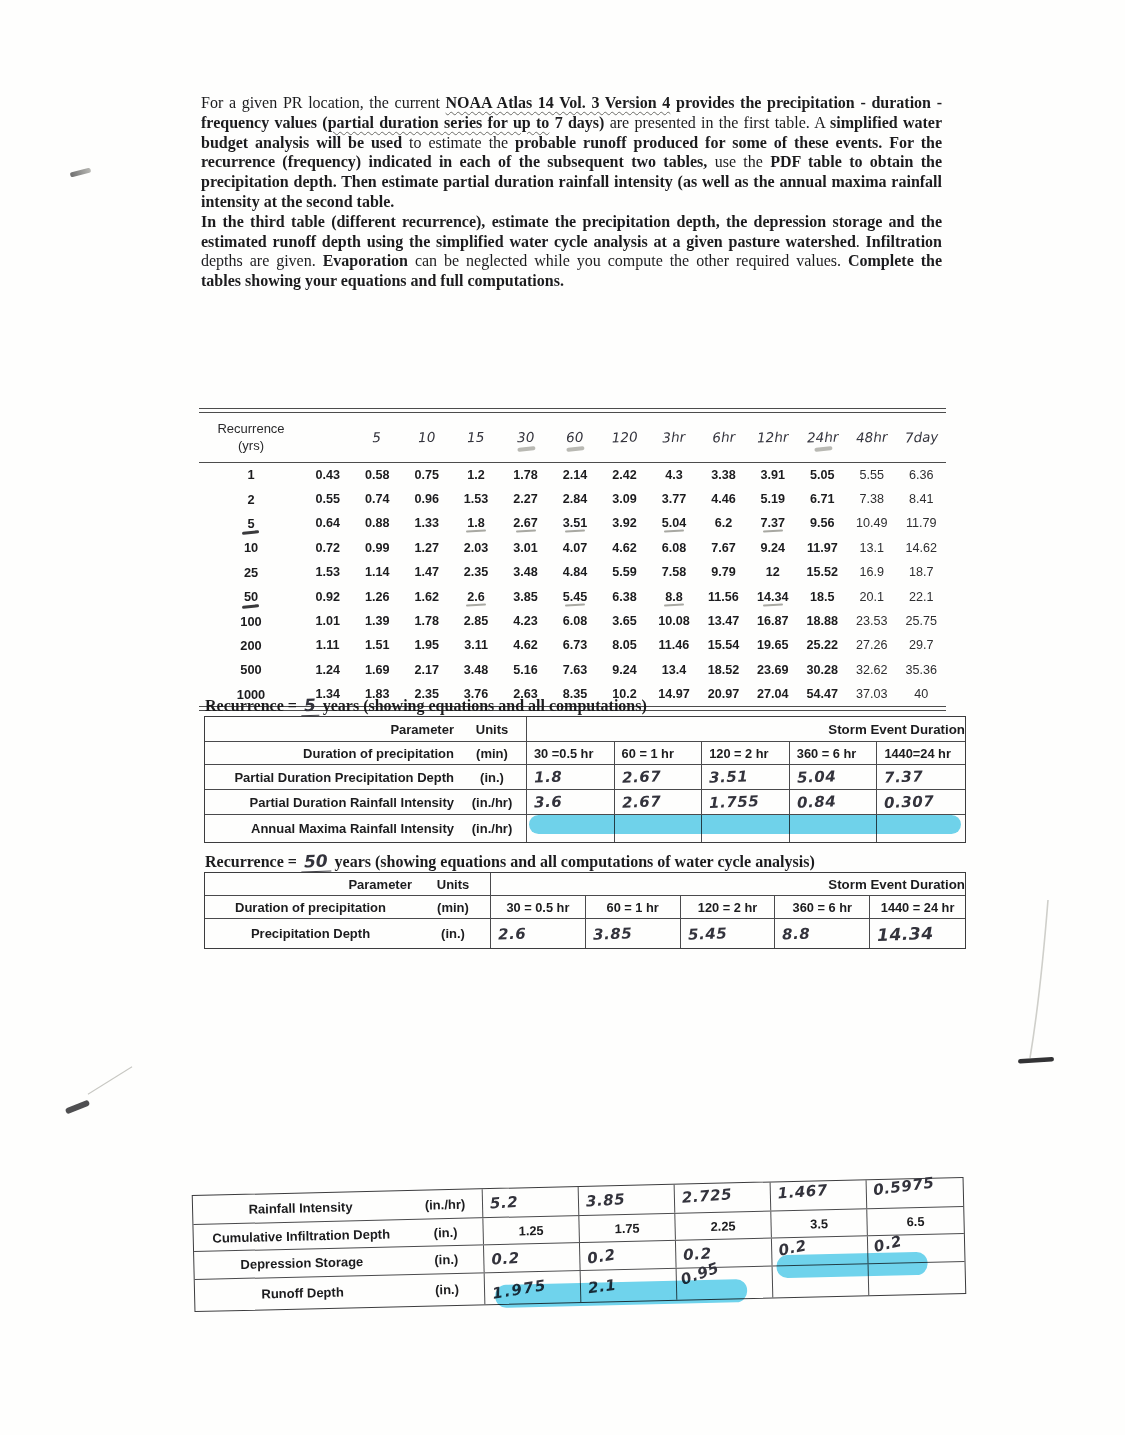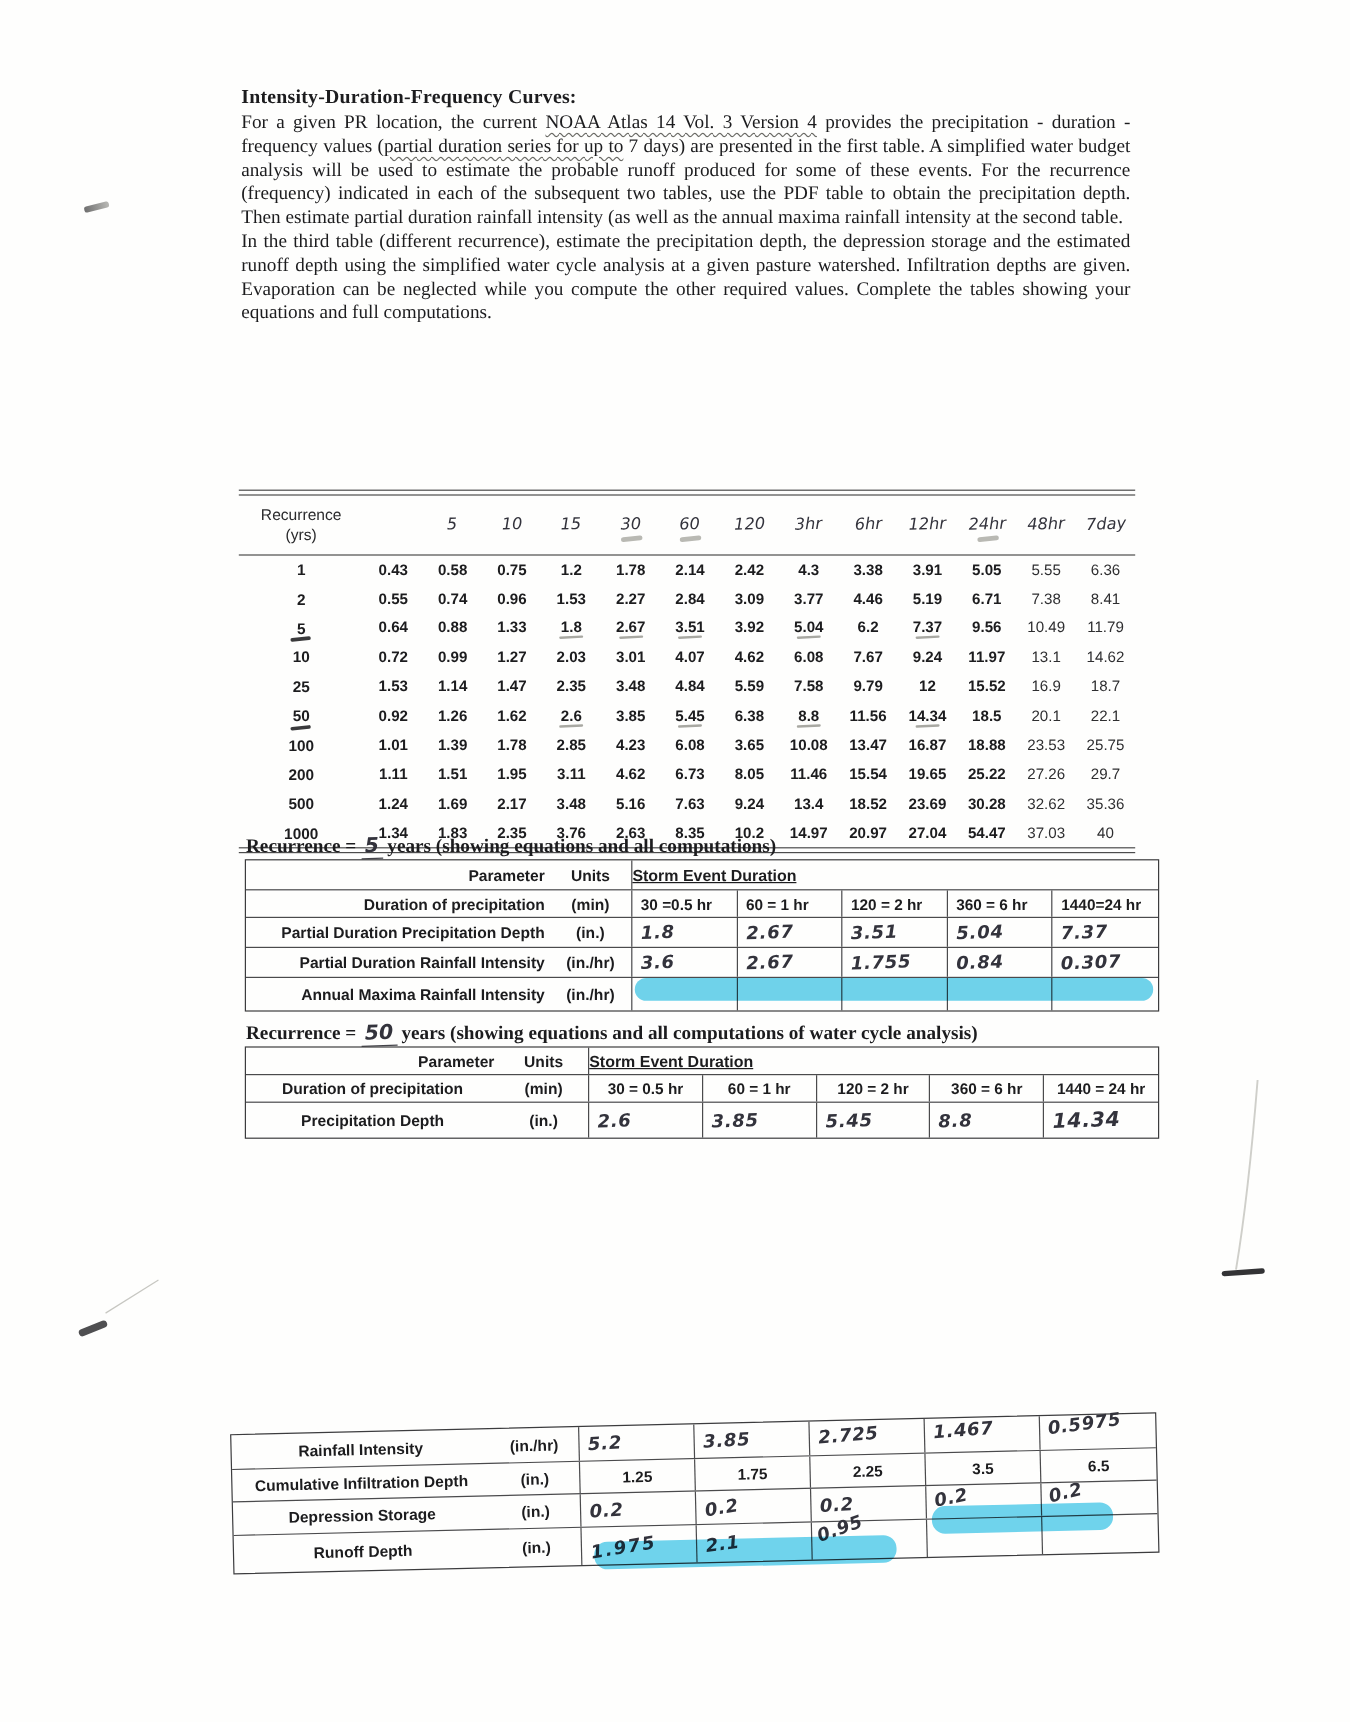--- a/index.html
+++ b/index.html
@@ -14,21 +14,21 @@
   
   .doc-title{
     position:absolute;left:201px;top:71px;width:742px;
     font-size:16.5px;font-weight:700;letter-spacing:.2px;
   }
   .intro-block{
     position:absolute;left:201px;top:93px;width:741px;
     font-size:16px;line-height:19.8px;text-align:justify;
   }
   .intro-block p{margin:0;}
-  .intro-block span.b{font-weight:400;}
+  .intro-block span.b{font-weight:700;}
   .wavy{
     text-decoration:underline;text-decoration-style:wavy;
     text-decoration-color:#6b6b66;text-decoration-thickness:1px;
     text-underline-offset:3px;
   }
   .hand{
     font-family:"DejaVu Sans", sans-serif;font-style:italic;
     color:#33333c;
   }
   .hand-num{font-size:17px;border-bottom:1.5px solid #44444a;padding:0 3px;display:inline-block;transform:rotate(-2deg);}
@@ -71,21 +71,21 @@
   .prow{display:grid;align-items:center;border-top:1px solid #4a4a4c;}
   .prow:first-child{border-top:none;}
   .plabel{
     display:flex;align-items:center;height:100%;box-sizing:border-box;
     border-right:1px solid #4a4a4c;padding:0 6px 0 4px;gap:10px;
   }
   .pname{font-size:13px;font-weight:700;white-space:nowrap;}
   .pname.right{flex:1;text-align:right;}
   .pname.center{flex:1;text-align:center;}
   .punits{font-size:13px;font-weight:700;text-align:center;}
-  .pspan{font-size:13.3px;font-weight:700;text-align:left;text-decoration:underline;}
+  .pspan{font-size:13.3px;font-weight:700;text-align:right;}
   .pcell{
     position:relative;height:100%;box-sizing:border-box;display:flex;align-items:center;
     border-right:1px solid #4a4a4c;padding-left:7px;font-size:12.8px;font-weight:700;
   }
   .pcell:last-child{border-right:none;}
   .pcell .hand-val{font-size:15px;letter-spacing:.6px;transform:rotate(-2deg);display:inline-block;}
   .band{
     position:absolute;background:#6fd3ec;border-radius:11px;
     mix-blend-mode:multiply;z-index:5;
   }
@@ -95,21 +95,20 @@
   .dash1{left:70px;top:170px;width:21px;height:5px;background:linear-gradient(90deg,#6f6f6f,#b9b9b5);border-radius:2px;transform:rotate(-14deg);}
   .dash2{left:65px;top:1104px;width:25px;height:6px;background:#4f4f51;border-radius:3px;transform:rotate(-22deg);}
   .dash2tail{left:84px;top:1080px;width:52px;height:1px;background:#c7c7c2;transform:rotate(-32deg);}
   .edge-svg{left:1000px;top:890px;}
 </style>
 </head>
 <body>
 
 <div class="page">
 
-  <div class="doc-title">Intensity-Duration-Frequency Curves:</div>
 
   <div class="intro-block">
     <p id="p1"><span>For a given PR location, the current </span><span class="b wavy">NOAA Atlas 14 Vol. 3 Version 4</span><span class="b"> provides the precipitation - duration - frequency values (</span><span class="b wavy">partial duration series for up to</span><span class="b"> 7 days)</span><span> are presented in the first table. A </span><span class="b">simplified water budget analysis will be used</span><span> to estimate the </span><span class="b">probable runoff produced for some of these events. For the recurrence (frequency) indicated in each of the subsequent two tables,</span><span> use the </span><span class="b">PDF table to obtain the precipitation depth. Then estimate partial duration rainfall intensity (as well as the annual maxima rainfall intensity at the second table.</span></p>
     <p id="p2"><span class="b">In the third table (different recurrence), estimate the precipitation depth, the depression storage and the estimated runoff depth using the simplified water cycle analysis at a given pasture watershed</span><span>. </span><span class="b">Infiltration</span><span> depths are given. </span><span class="b">Evaporation</span><span> can be neglected while you compute the other required values. </span><span class="b">Complete the tables showing your equations and full computations.</span></p>
   </div>
 
   <div class="idf" id="idf">
       <div class="rule"></div>
       <div class="rule thin gap"></div>
       <div class="idf-head">

